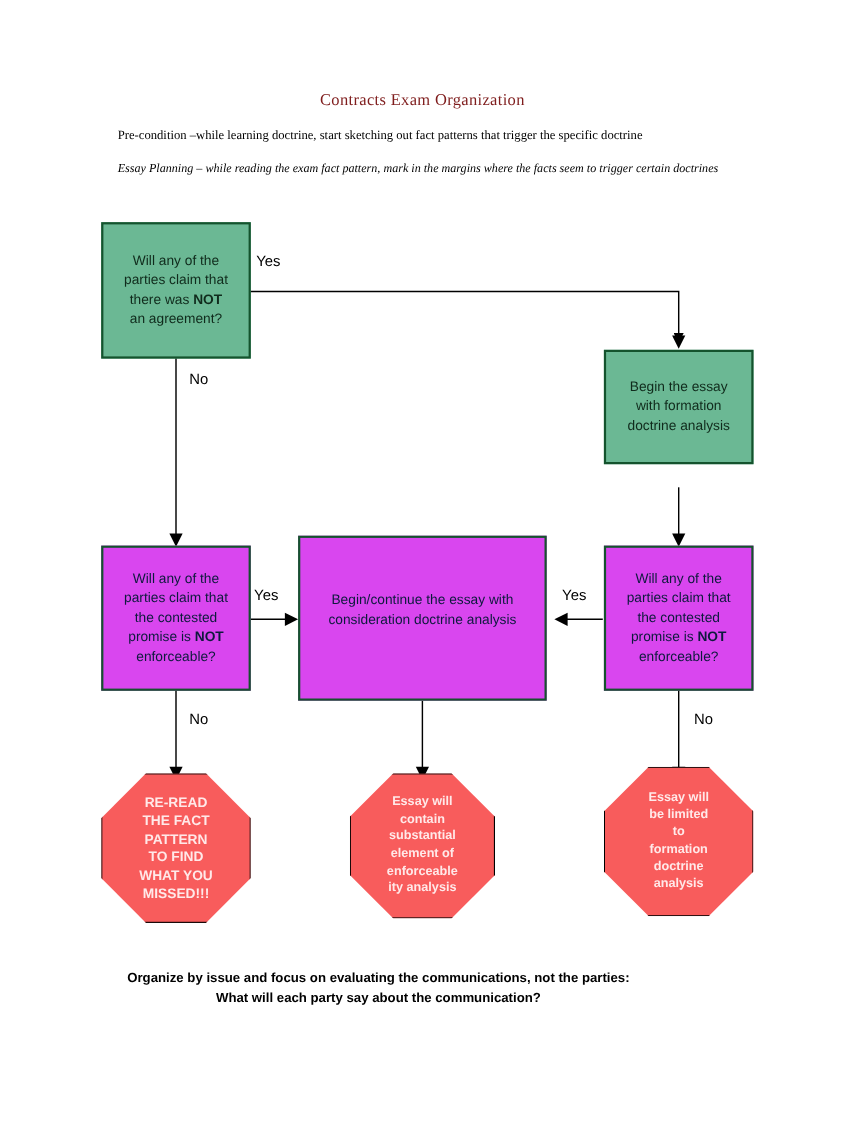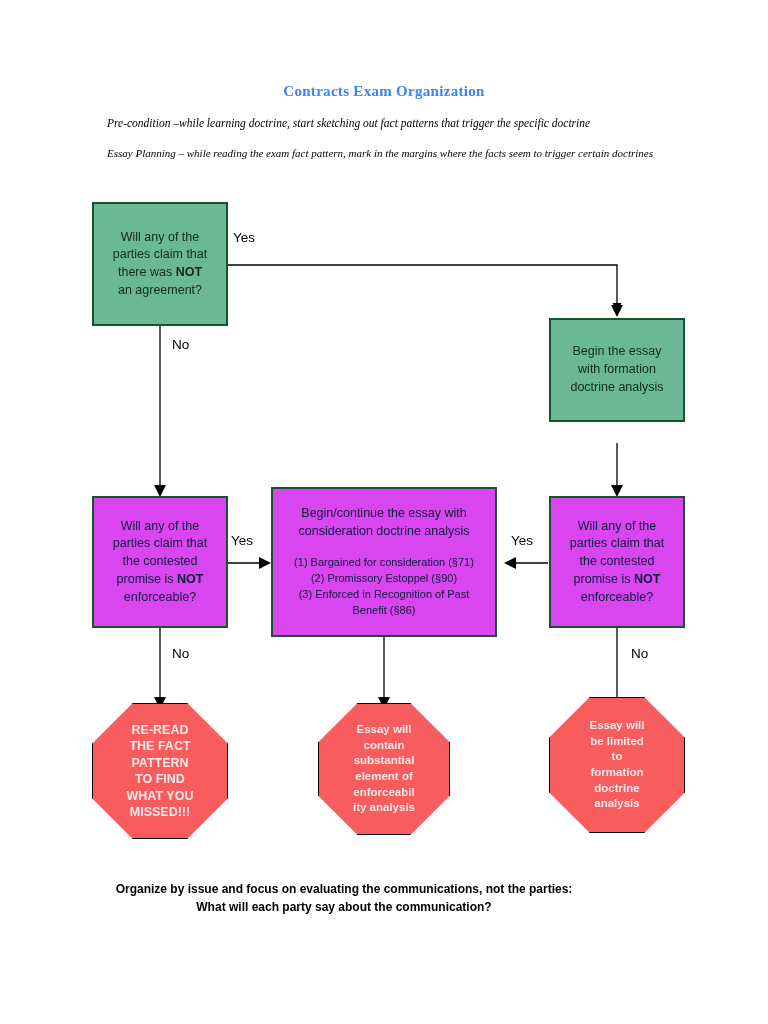--- a/index.html
+++ b/index.html
@@ -22,31 +22,30 @@
     height: 1024px;
   }
 
   
   .doc-title {
     position: absolute;
     left: 0; top: 83px;
     width: 768px;
     text-align: center;
     font-family: "Liberation Serif", serif;
-    font-weight: bold;
+    font-weight: normal;
     font-size: 15px;
     letter-spacing: 0.3px;
-    color: #3b82f6;
+    color: #7f1d1d;
   }
   .precond {
     position: absolute;
     left: 107px; top: 116px;
     width: 560px;
     font-family: "Liberation Serif", serif;
-    font-style: italic;
     font-size: 11.5px;
     line-height: 1.35;
     color: #000;
   }
   .essay-plan {
     position: absolute;
     left: 107px; top: 146px;
     width: 556px;
     font-family: "Liberation Serif", serif;
     font-style: italic;
@@ -246,47 +245,41 @@
       <span>enforceable?</span>
     </div>
   </div>
 
   <div class="node rect blue" style="left:271px; top:487px; width:226px; height:150px;">
     <div class="consider-inner">
       <div class="consider-head">
         <span>Begin/continue the essay with</span><br>
         <span>consideration doctrine analysis</span>
       </div>
-      <div class="consider-list">
-        <span>(1) Bargained for consideration (§71)</span><br>
-        <span>(2) Promissory Estoppel (§90)</span><br>
-        <span>(3) Enforced in Recognition of Past</span><br>
-        <span>Benefit (§86)</span>
-      </div>
     </div>
   </div>
 
   <div class="octagon" style="left:92px; top:703px; width:136px; height:136px;">
     <div class="oct-text">
       <span>RE-READ</span><br>
       <span>THE FACT</span><br>
       <span>PATTERN</span><br>
       <span>TO FIND</span><br>
       <span>WHAT YOU</span><br>
       <span>MISSED!!!</span>
     </div>
   </div>
 
   <div class="octagon" style="left:318px; top:703px; width:132px; height:132px;">
     <div class="oct-text small">
       <span>Essay will</span><br>
       <span>contain</span><br>
       <span>substantial</span><br>
       <span>element of</span><br>
-      <span>enforceabil</span><br>
+      <span>enforceable</span><br>
       <span>ity analysis</span>
     </div>
   </div>
 
   <div class="octagon" style="left:549px; top:697px; width:136px; height:136px;">
     <div class="oct-text small">
       <span>Essay will</span><br>
       <span>be limited</span><br>
       <span>to</span><br>
       <span>formation</span><br>

